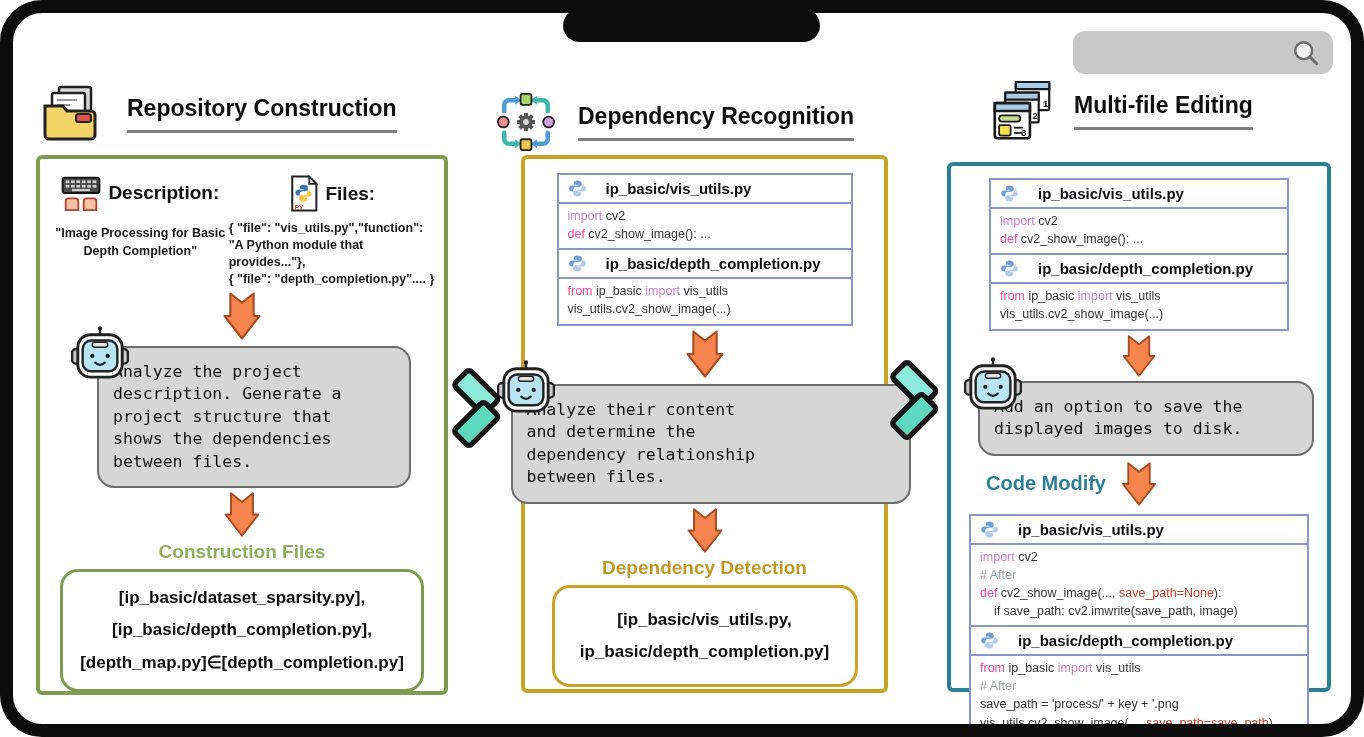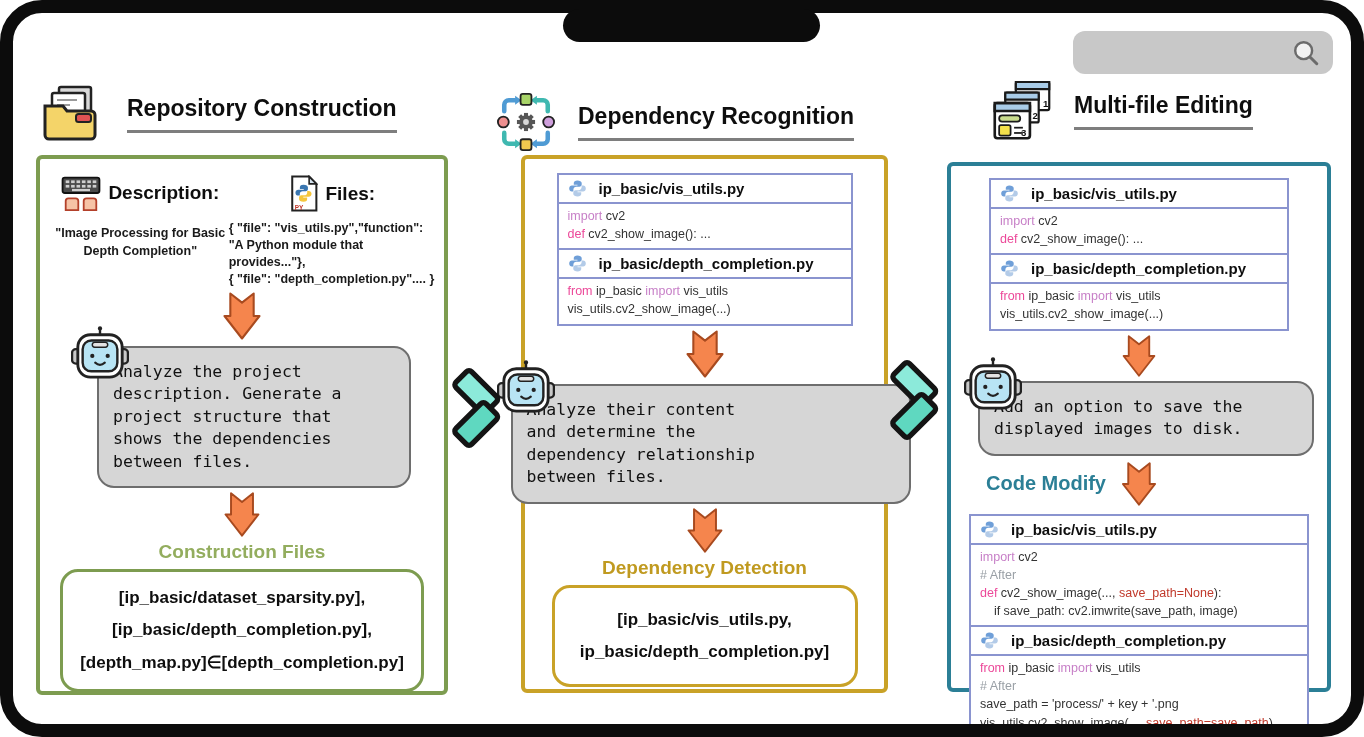--- a/index.html
+++ b/index.html
@@ -36,21 +36,21 @@
   .result-title.green{color:#93ad5e}
   .result-title.gold{color:#c09a20}
   .result-box{border-radius:18px;text-align:center;background:#fff}
   .result-box.green{border:3.5px solid #7d9c50;width:364px;padding:10px 6px}
   .result-box.gold{border:3.5px solid #c9a227;width:306px;padding:16px 24px}
   .out-line{font-size:17px;font-weight:600;color:#0e0e0e;padding:6px 0}
   .code-group{background:#fff;border:2px solid #8a94cf}
   .code-group.top{width:296px;margin-top:14px}
   .code-group.top-r{width:300px;margin-top:12px}
   .code-group.bottom{width:340px;margin-top:4px}
-  .code-head{border-bottom:2px solid #8a94cf;display:flex;gap:12px;align-items:center;padding:4px 9px;font-weight:bold;font-size:15px;color:#0e0e0e}
+  .code-head{border-bottom:2px solid #8a94cf;display:flex;gap:19px;align-items:center;padding:4px 9px;font-weight:bold;font-size:15px;color:#0e0e0e}
   .code-body{padding:3px 9px 5px;border-bottom:2px solid #8a94cf}
   .code-body:last-child{border-bottom:none}
   .py-ic{width:19px;height:19px;flex:0 0 auto}
   .code-line{font-size:12.5px;line-height:1.45;white-space:pre;color:#333}
   .tok-plain{color:#333}
   .tok-blue{color:#ec4899}
   .tok-magenta{color:#c77fc7}
   .tok-gray{color:#9aa0a6}
   .tok-red{color:#c0392b}
   .chev{position:absolute;z-index:6;line-height:0}

